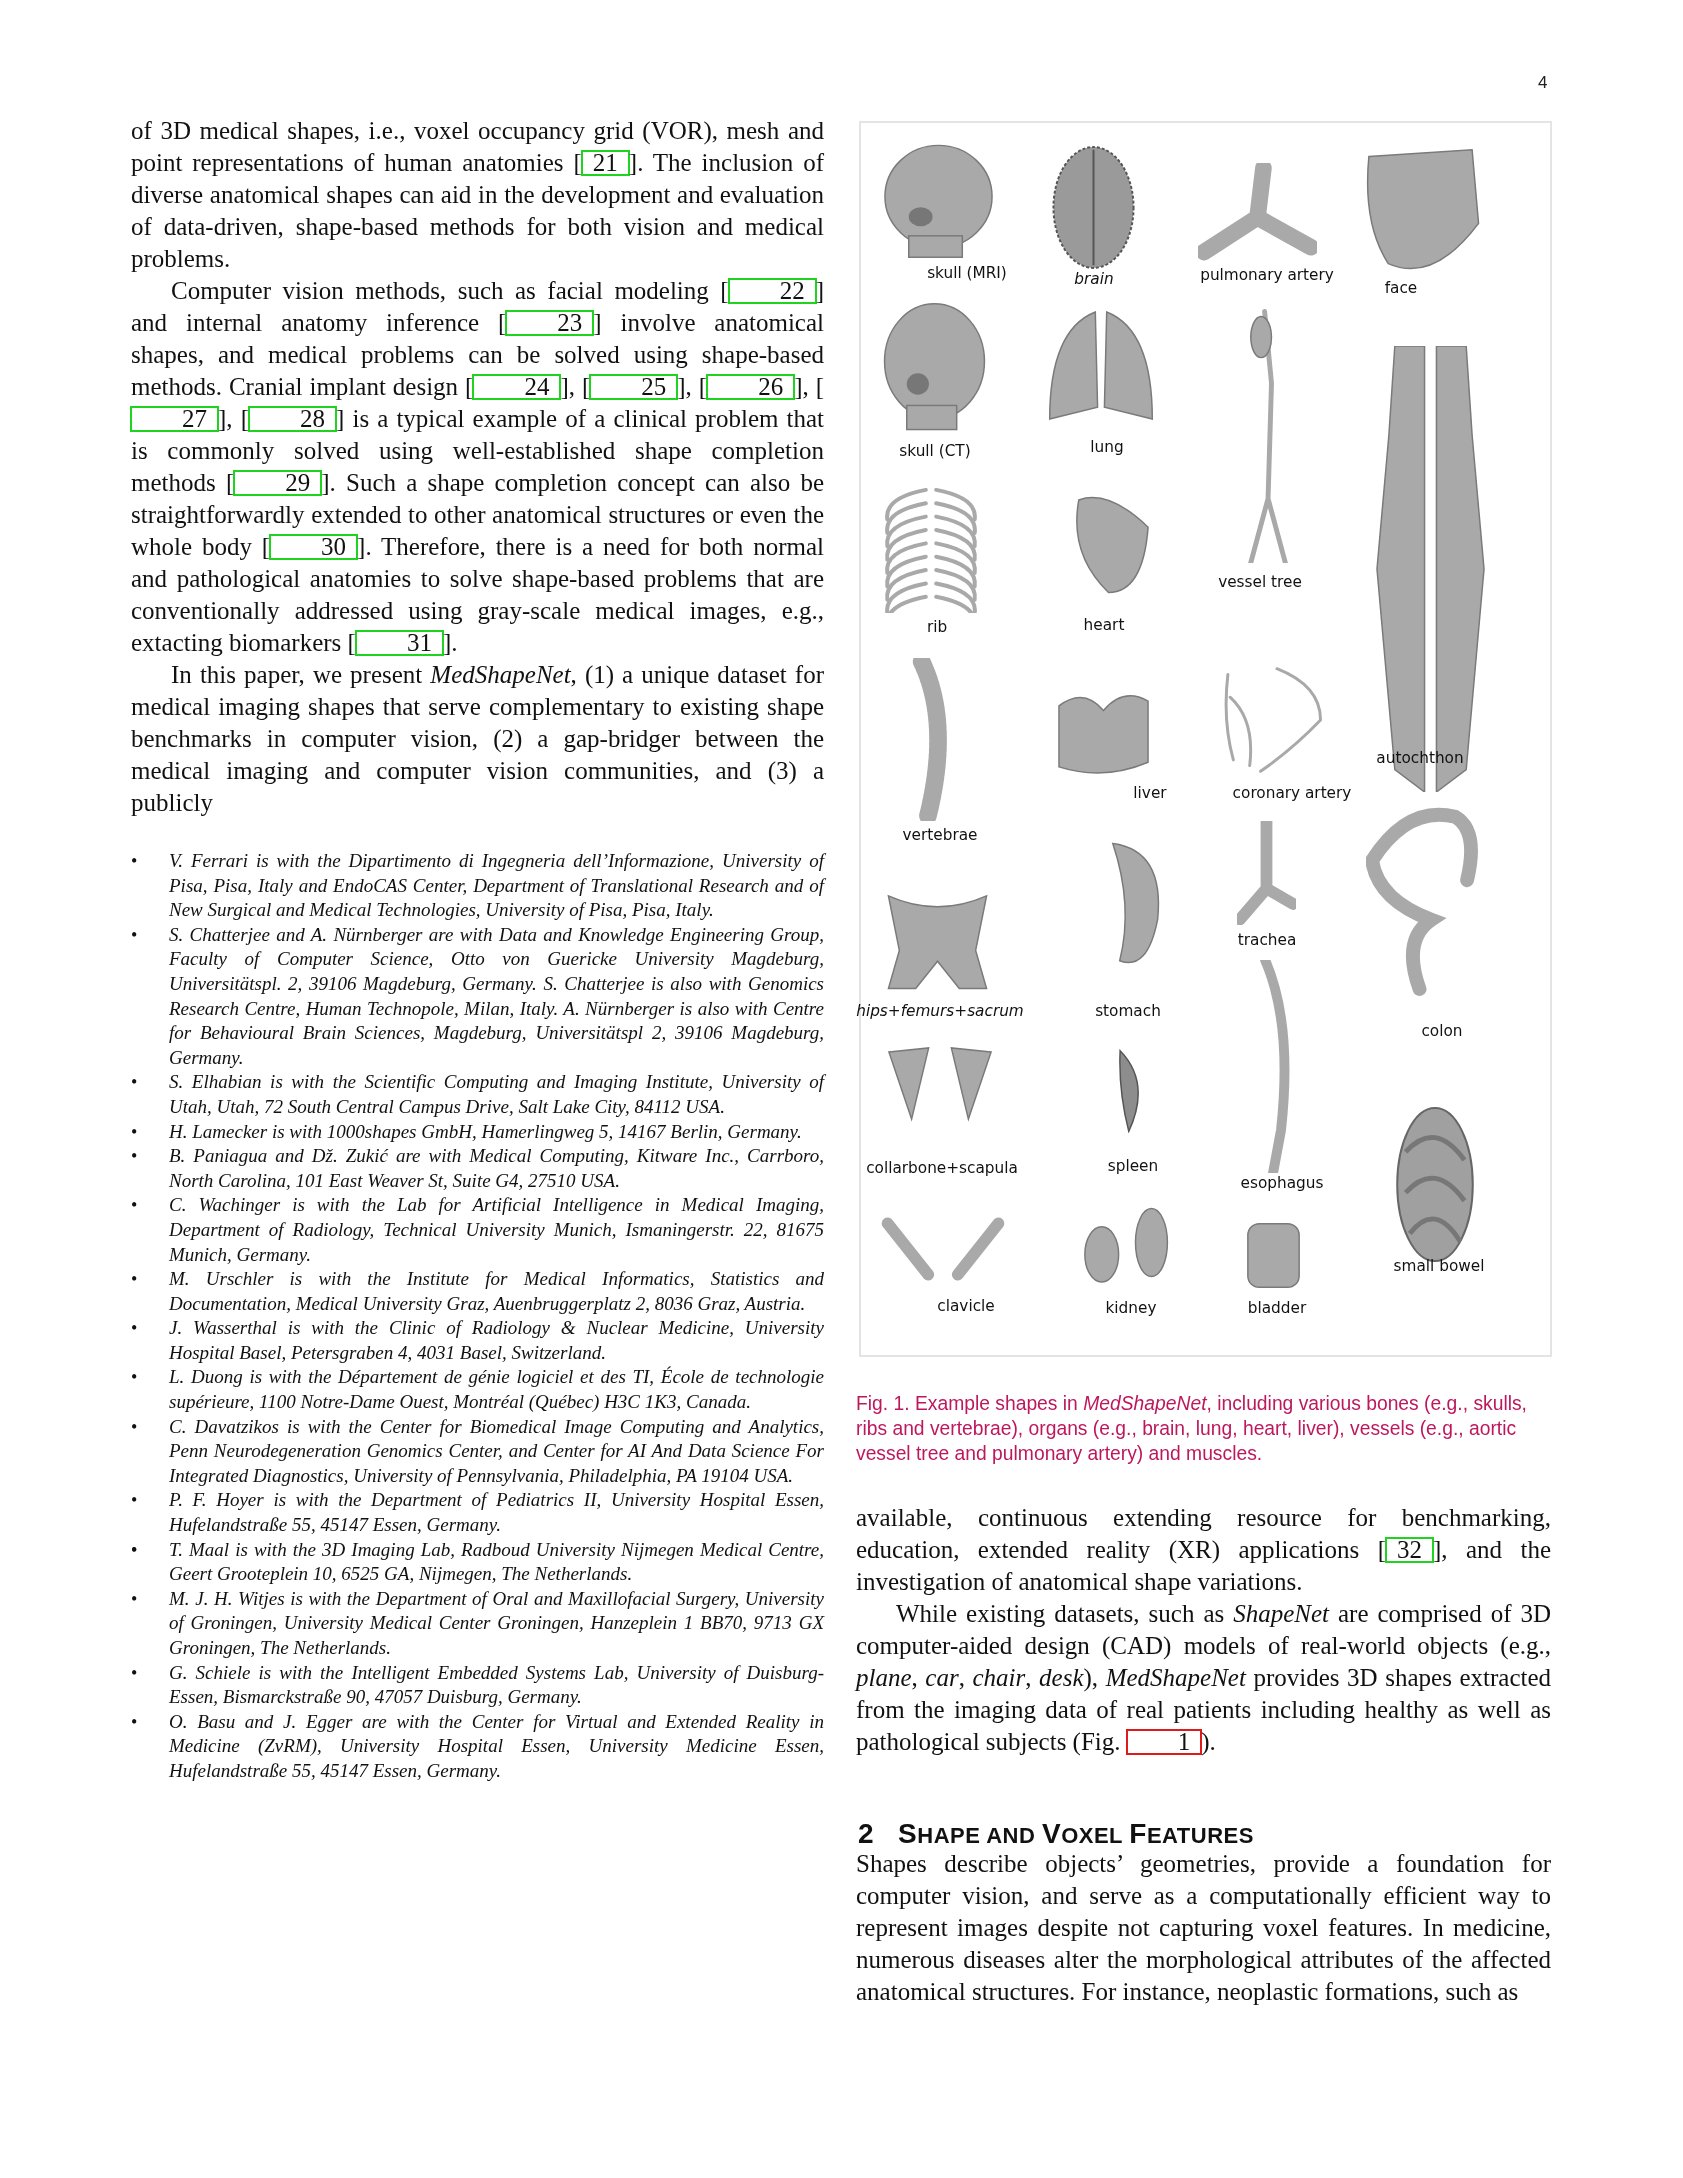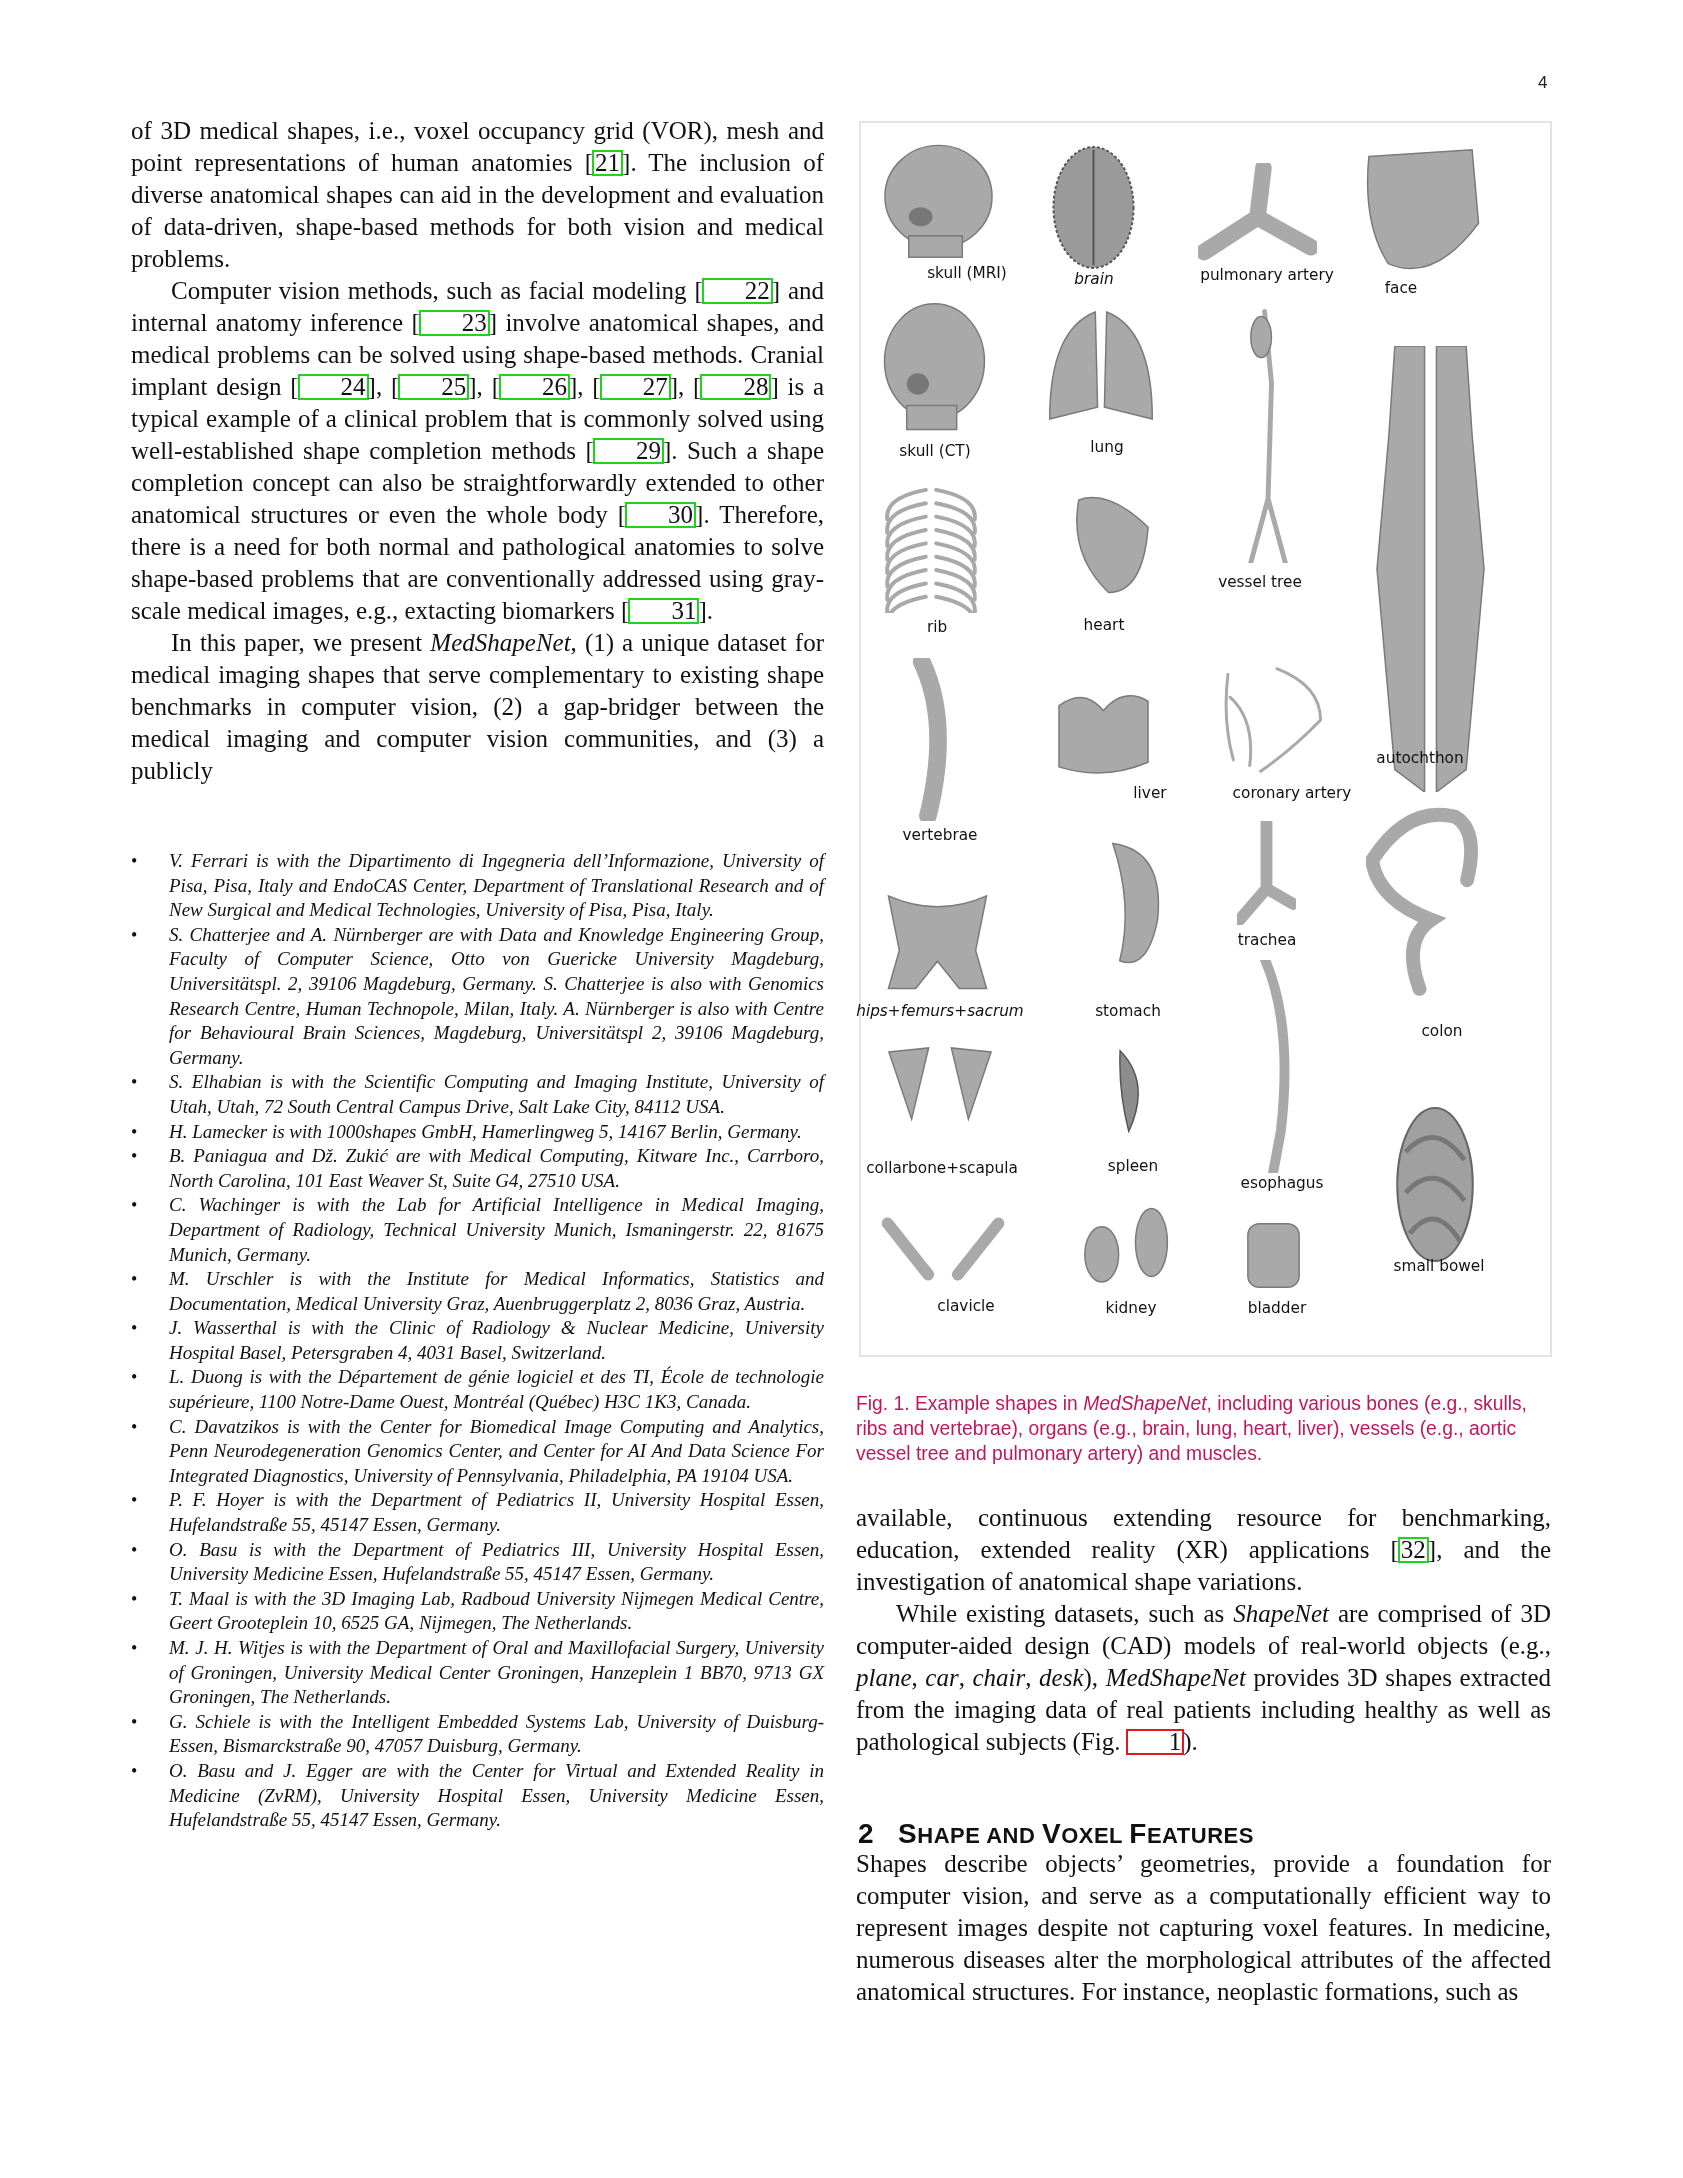--- a/index.html
+++ b/index.html
@@ -5,21 +5,21 @@
   html, body { margin: 0; padding: 0; background: #ffffff; }
   body { width: 1683px; height: 2178px; position: relative; overflow: hidden; color: #111; }
   .page-number { position: absolute; top: 73px; left: 1538px; font-family: "Liberation Sans", sans-serif; font-size: 17px; color: #222; }
 
   .col { position: absolute; font-family: "Liberation Serif", serif; }
   .left-col { left: 131px; top: 115px; width: 693px; }
   .right-col { left: 856px; width: 695px; }
 
   .para { font-size: 25px; line-height: 32px; text-align: justify; margin: 0; hyphens: none; }
   .para.indent { text-indent: 40px; }
-  .cite { display: inline-block; border: 2px solid #1ed41e; line-height: 22px; padding: 0 1px; margin: 0 -1px; }
+  .cite { display: inline-block; border: 2px solid #1ed41e; line-height: 22px; padding: 0 10px; margin: 0 -1px; }
   .cite.red { border-color: #e01a1a; }
   .it { font-style: italic; }
 
   .affil-list { position: absolute; left: 131px; top: 849px; width: 693px; margin: 0; padding: 0; list-style: none; font-family: "Liberation Serif", serif; font-style: italic; font-size: 19px; line-height: 24.6px; }
   .affil-list li { position: relative; padding-left: 38px; text-align: justify; }
   .affil-list li .bullet { position: absolute; left: 0; top: 0; font-style: normal; font-size: 18px; }
 
   .figure-box { position: absolute; left: 859px; top: 121px; width: 689px; height: 1232px; border: 2px solid #e4e4e4; background: #fff; }
   .shape { position: absolute; }
   .shape-label { position: absolute; font-family: "DejaVu Sans", sans-serif; font-size: 15.3px; color: #111; white-space: nowrap; transform: translateX(-50%); }
@@ -45,21 +45,21 @@
     <li><span class="bullet">•</span><span>S. Chatterjee and A. Nürnberger are with Data and Knowledge Engineering Group, Faculty of Computer Science, Otto von Guericke University Magdeburg, Universitätspl. 2, 39106 Magdeburg, Germany. S. Chatterjee is also with Genomics Research Centre, Human Technopole, Milan, Italy. A. Nürnberger is also with Centre for Behavioural Brain Sciences, Magdeburg, Universitätspl 2, 39106 Magdeburg, Germany.</span></li>
     <li><span class="bullet">•</span><span>S. Elhabian is with the Scientific Computing and Imaging Institute, University of Utah, Utah, 72 South Central Campus Drive, Salt Lake City, 84112 USA.</span></li>
     <li><span class="bullet">•</span><span>H. Lamecker is with 1000shapes GmbH, Hamerlingweg 5, 14167 Berlin, Germany.</span></li>
     <li><span class="bullet">•</span><span>B. Paniagua and Dž. Zukić are with Medical Computing, Kitware Inc., Carrboro, North Carolina, 101 East Weaver St, Suite G4, 27510 USA.</span></li>
     <li><span class="bullet">•</span><span>C. Wachinger is with the Lab for Artificial Intelligence in Medical Imaging, Department of Radiology, Technical University Munich, Ismaningerstr. 22, 81675 Munich, Germany.</span></li>
     <li><span class="bullet">•</span><span>M. Urschler is with the Institute for Medical Informatics, Statistics and Documentation, Medical University Graz, Auenbruggerplatz 2, 8036 Graz, Austria.</span></li>
     <li><span class="bullet">•</span><span>J. Wasserthal is with the Clinic of Radiology &amp; Nuclear Medicine, University Hospital Basel, Petersgraben 4, 4031 Basel, Switzerland.</span></li>
     <li><span class="bullet">•</span><span>L. Duong is with the Département de génie logiciel et des TI, École de technologie supérieure, 1100 Notre-Dame Ouest, Montréal (Québec) H3C 1K3, Canada.</span></li>
     <li><span class="bullet">•</span><span>C. Davatzikos is with the Center for Biomedical Image Computing and Analytics, Penn Neurodegeneration Genomics Center, and Center for AI And Data Science For Integrated Diagnostics, University of Pennsylvania, Philadelphia, PA 19104 USA.</span></li>
     <li><span class="bullet">•</span><span>P. F. Hoyer is with the Department of Pediatrics II, University Hospital Essen, Hufelandstraße 55, 45147 Essen, Germany.</span></li>
-    <li><span class="bullet">•</span><span>O. Basu is with the Department of Pediatrics III, University Hospital Essen, University Medicine Essen, Hufelandstraße 55, 45147 Essen, Germany.</span></li>
+    <li><span class="bullet">•</span></li>
     <li><span class="bullet">•</span><span>T. Maal is with the 3D Imaging Lab, Radboud University Nijmegen Medical Centre, Geert Grooteplein 10, 6525 GA, Nijmegen, The Netherlands.</span></li>
     <li><span class="bullet">•</span><span>M. J. H. Witjes is with the Department of Oral and Maxillofacial Surgery, University of Groningen, University Medical Center Groningen, Hanzeplein 1 BB70, 9713 GX Groningen, The Netherlands.</span></li>
     <li><span class="bullet">•</span><span>G. Schiele is with the Intelligent Embedded Systems Lab, University of Duisburg-Essen, Bismarckstraße 90, 47057 Duisburg, Germany.</span></li>
     <li><span class="bullet">•</span><span>O. Basu and J. Egger are with the Center for Virtual and Extended Reality in Medicine (ZvRM), University Hospital Essen, University Medicine Essen, Hufelandstraße 55, 45147 Essen, Germany.</span></li>
   </ul>
 
 <div class="figure-box" id="figure-box">
     <div class="shape" style="left: 18px; top: 20px;"><svg width="119" height="119" viewBox="0 0 120 120" xmlns="http://www.w3.org/2000/svg">
         <ellipse cx="60" cy="54" rx="54" ry="51.6" fill="#a9a9a9" stroke="#7a7a7a" stroke-width="1.5"></ellipse>
         <ellipse cx="42" cy="74.4" rx="12" ry="9.6" fill="#777"></ellipse>

